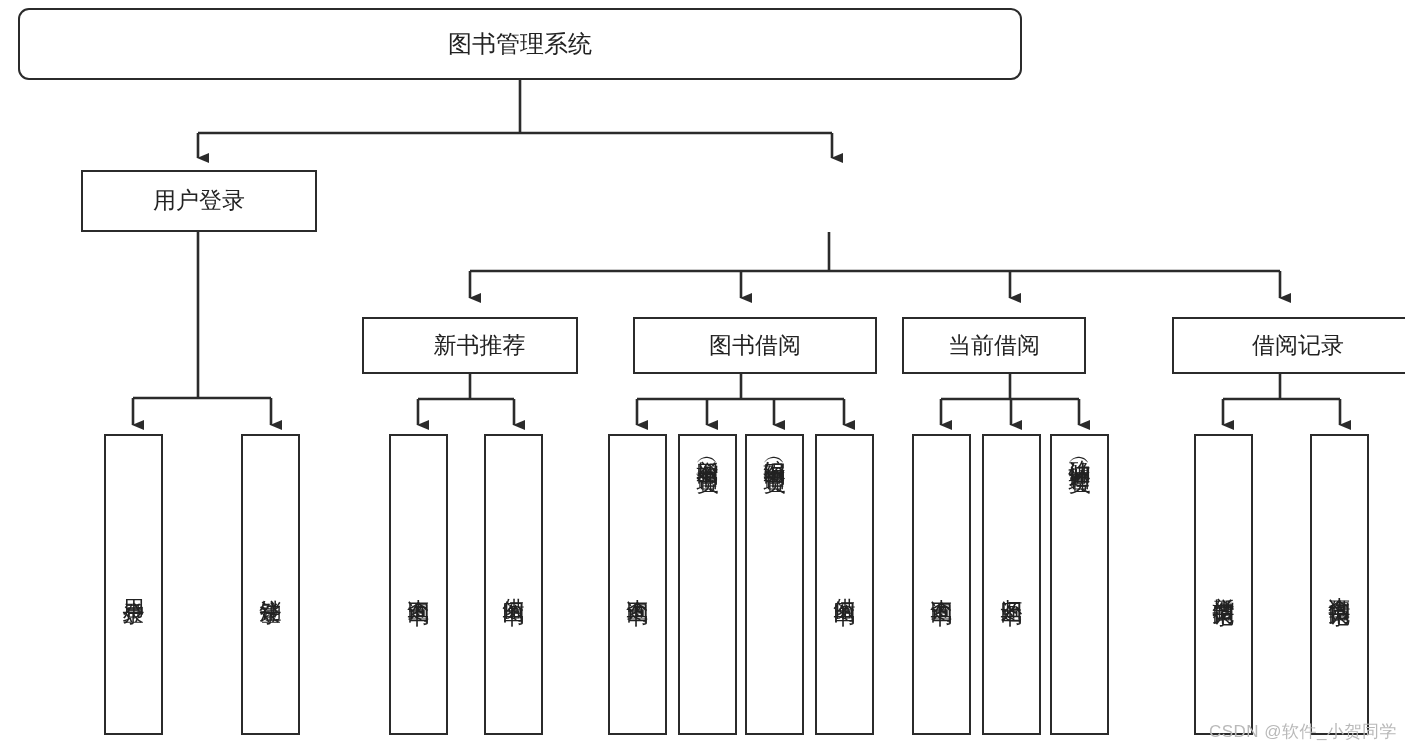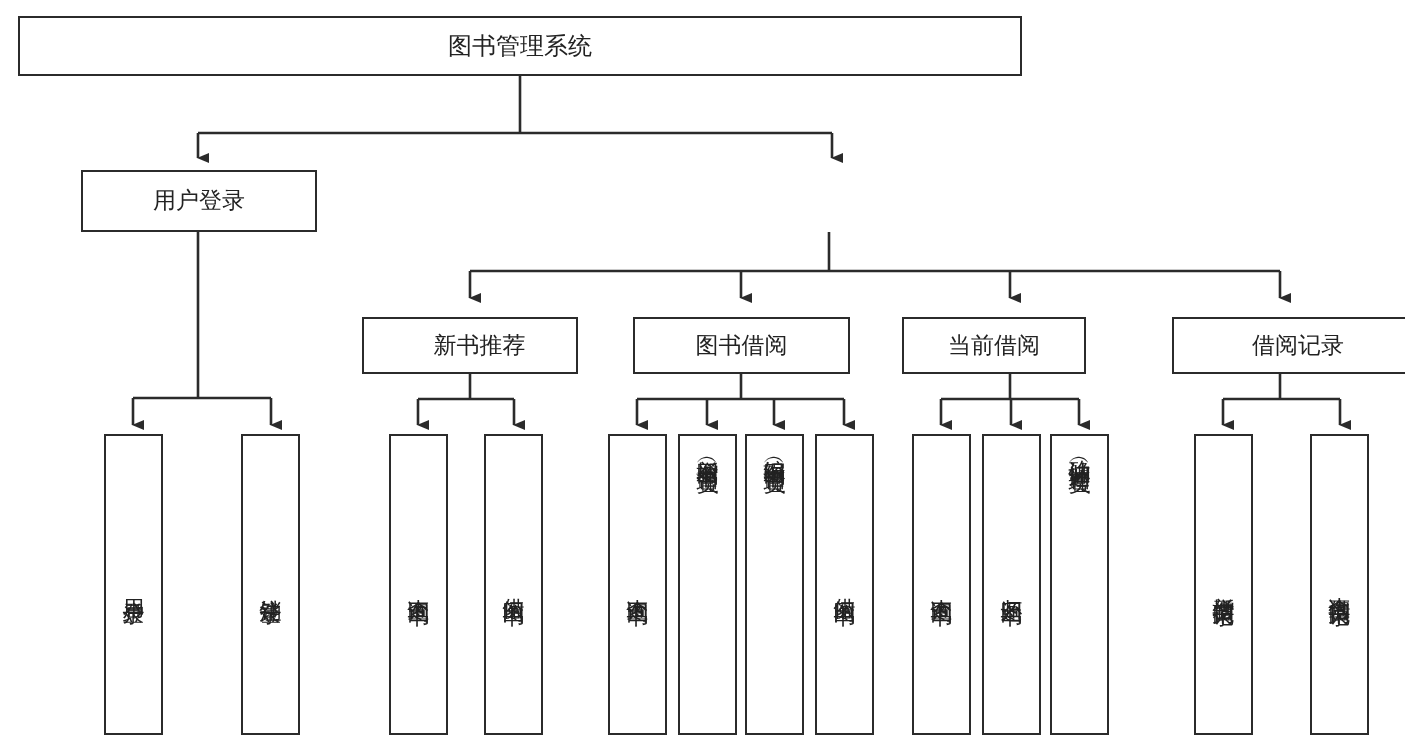--- a/index.html
+++ b/index.html
@@ -125,32 +125,32 @@
       <path d="M1011,399 L1011,425" marker-end="url(#arrow)"></path>
       <path d="M1079,399 L1079,425" marker-end="url(#arrow)"></path>
 
       <path d="M1280,374 L1280,399"></path>
       <path d="M1223,399 L1340,399"></path>
       <path d="M1223,399 L1223,425" marker-end="url(#arrow)"></path>
       <path d="M1340,399 L1340,425" marker-end="url(#arrow)"></path>
     </g>
   </svg>
 
-  <div class="node h root" style="left:18px; top:16px; width:1004px; height:60px;">
+  <div class="node h root" style="left:18px; top:8px; width:1004px; height:72px;border-radius:11px;">
     <span class="label">图书管理系统</span>
   </div>
 
   <div class="node h" style="left:81px; top:170px; width:236px; height:62px;">
     <span class="label">用户登录</span>
   </div>
 
   <div class="node h" style="left:362px; top:317px; width:216px; height:57px;padding-left:19px;">
     <span class="label">新书推荐</span>
   </div>
-  <div class="node h" style="left:633px; top:317px; width:217px; height:57px;">
+  <div class="node h" style="left:633px; top:317px; width:244px; height:57px;">
     <span class="label">图书借阅</span>
   </div>
   <div class="node h" style="left:902px; top:317px; width:184px; height:57px;">
     <span class="label">当前借阅</span>
   </div>
   <div class="node h" style="left:1172px; top:317px; width:252px; height:57px;">
     <span class="label">借阅记录</span>
   </div>
 
   <div class="node v mid" style="left:104px; top:434px; width:59px; height:301px;">
@@ -190,14 +190,15 @@
     <span class="label">确认归还（管理员）</span>
   </div>
 
   <div class="node v mid" style="left:1194px; top:434px; width:59px; height:301px;">
     <span class="label">新增借阅记录</span>
   </div>
   <div class="node v mid" style="left:1310px; top:434px; width:59px; height:301px;">
     <span class="label">查询借阅记录</span>
   </div>
 
+  <div id="watermark">CSDN @软件_小贺同学</div>
 
 </div>
 
 </body></html>

